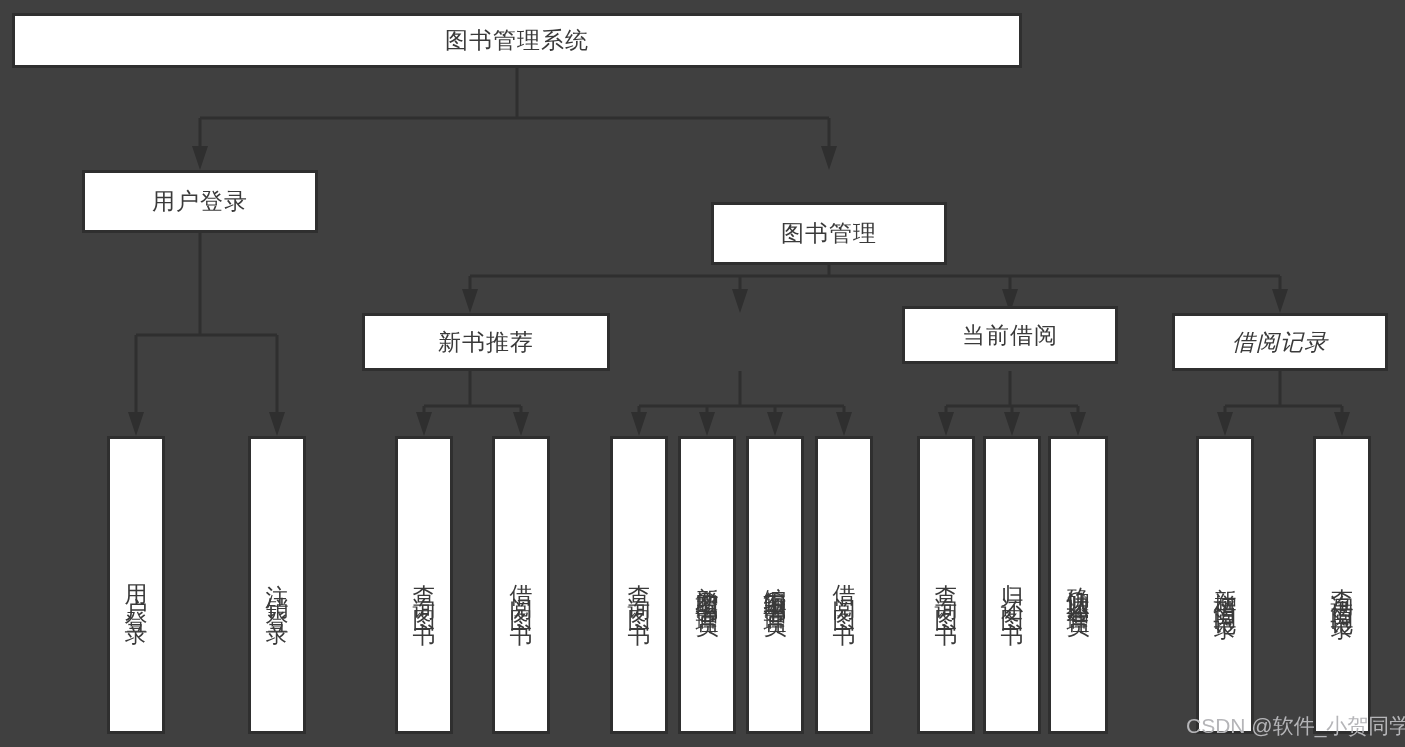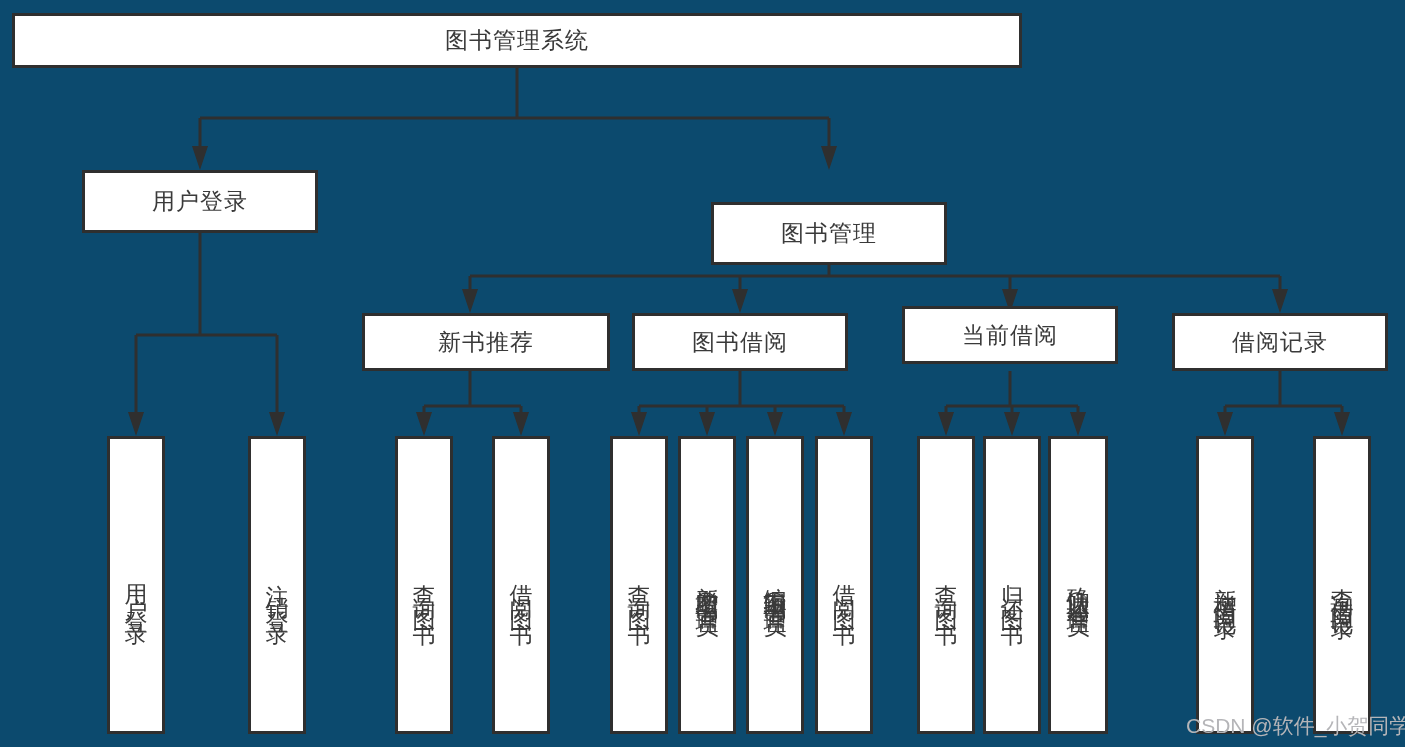--- a/index.html
+++ b/index.html
@@ -1,19 +1,19 @@
 <!DOCTYPE html>
 <html><head>
 <meta charset="utf-8">
 <style>
   html,body { margin:0; padding:0; background:#ffffff; }
   .stage {
     position:relative;
     width:1405px; height:747px;
-    background:#0c4a6e;
+    background:#404040;
     font-family:"Liberation Sans", sans-serif;
     overflow:hidden;
   }
   .wires { position:absolute; left:0; top:0; z-index:1; }
   .node {
     position:absolute;
     box-sizing:border-box;
     background:#ffffff;
     border:3px solid #2f2f2f;
     color:#3a3a3a;
@@ -87,27 +87,24 @@
   <div class="node h-node" style="left:82px; top:170px; width:236px; height:63px;">
     <span>用户登录</span>
   </div>
   <div class="node h-node" style="left:711px; top:170px; width:236px; height:63px;margin-top:32px;">
     <span>图书管理</span>
   </div>
 
   <div class="node h-node" style="left:362px; top:313px; width:248px; height:58px;">
     <span>新书推荐</span>
   </div>
-  <div class="node h-node" style="left:632px; top:313px; width:216px; height:58px;">
-    <span>图书借阅</span>
-  </div>
   <div class="node h-node" style="left:902px; top:306px; width:216px; height:58px;">
     <span>当前借阅</span>
   </div>
-  <div class="node h-node" style="left:1172px; top:313px; width:216px; height:58px;">
+  <div class="node h-node" style="left:1172px; top:313px; width:216px; height:58px;font-style:italic;">
     <span>借阅记录</span>
   </div>
 
   <div class="node v-node ls4" style="left:107px; top:436px; width:58px; height:298px;">
     <span class="vtext">用户登录</span>
   </div>
   <div class="node v-node ls4" style="left:248px; top:436px; width:58px; height:298px;">
     <span class="vtext">注销登录</span>
   </div>
 

